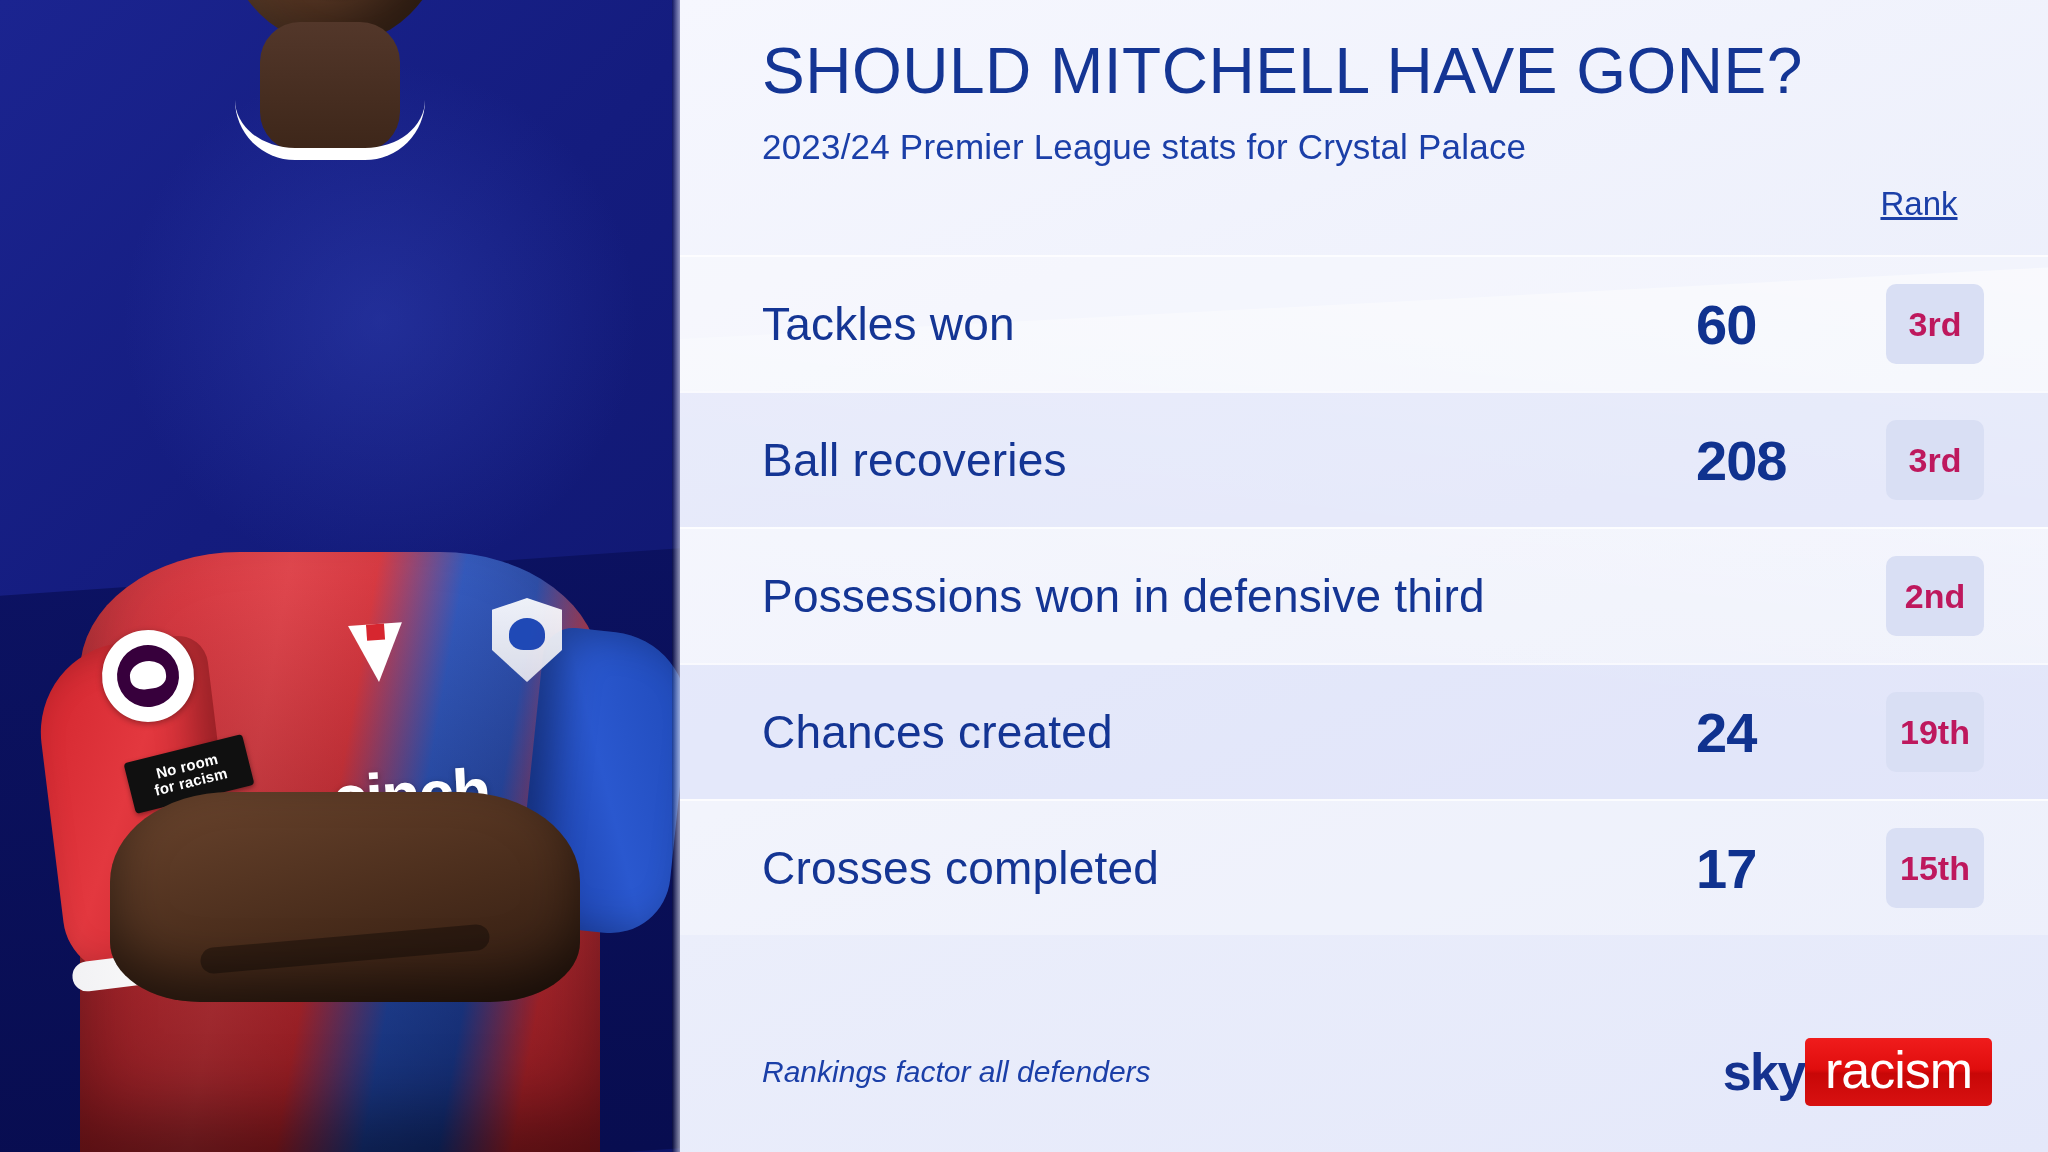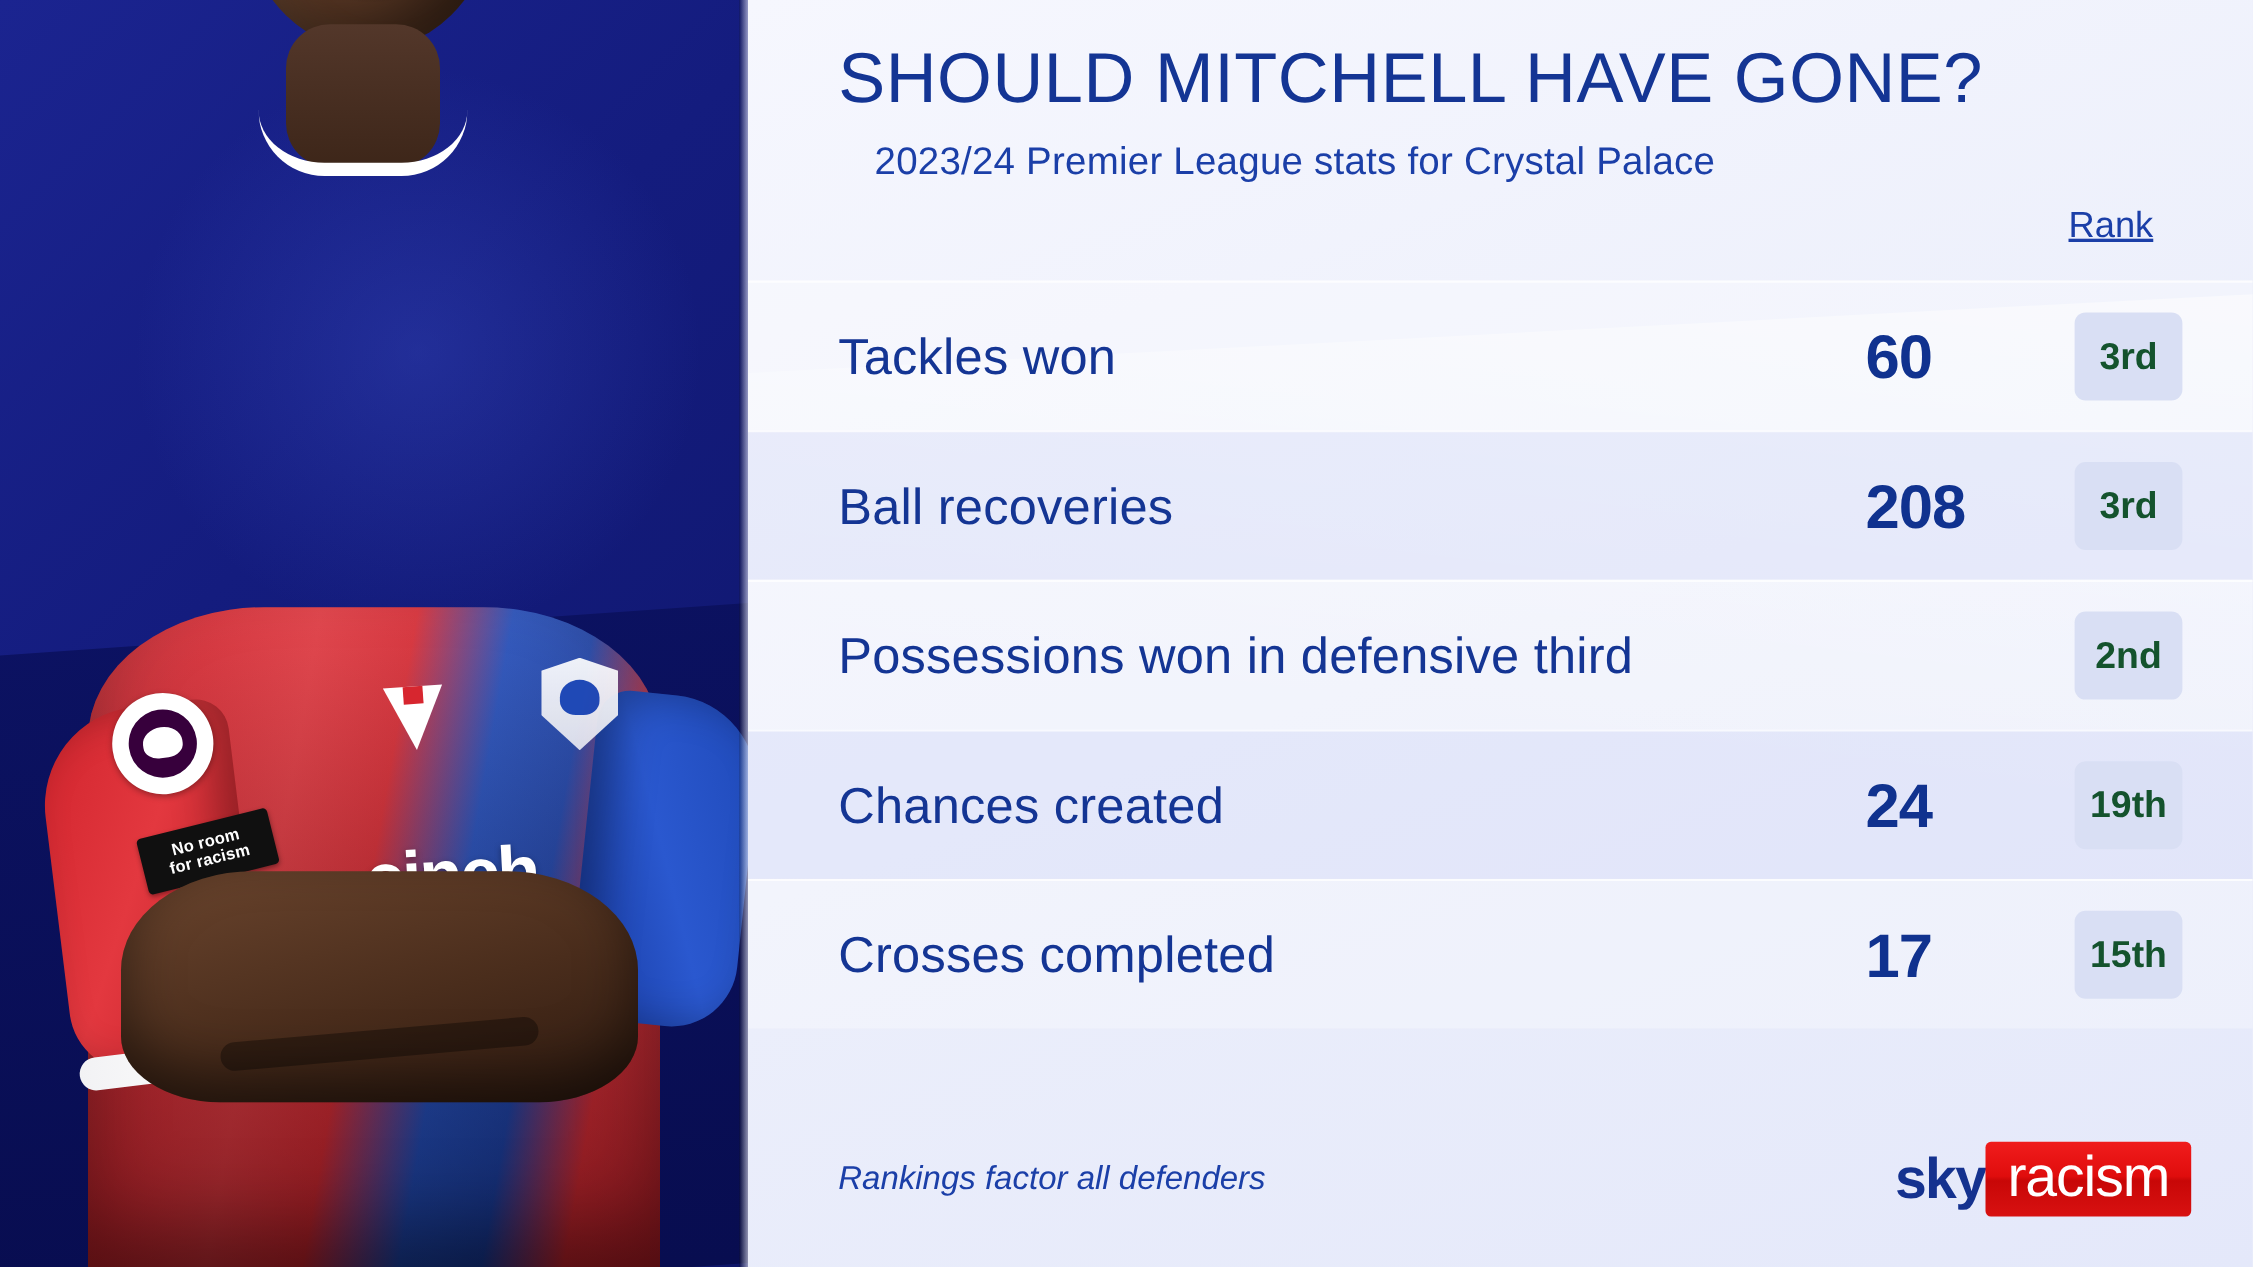--- a/index.html
+++ b/index.html
@@ -179,21 +179,21 @@
   .head-area { position:relative; padding:38px 64px 0 82px; }
   .title {
     color:#143594;
     font-size:64px; font-weight:400; letter-spacing:.5px;
     line-height:1.05;
     white-space:nowrap;
   }
   .subtitle {
     margin-top:22px;
     color:#1b3fa8;
-    font-size:35px; font-weight:400; letter-spacing:.2px;margin-left:33px;
+    font-size:35px; font-weight:400; letter-spacing:.2px;
   }
   .rank-head {
     position:absolute; right:64px; top:185px;
     width:130px; text-align:center;
     color:#1b3fa8; font-size:33px; font-weight:400;text-decoration:underline;
   }
 
   
   .rows { position:relative; margin-top:88px; }
   .row {
@@ -219,21 +219,21 @@
     color:#10328f;
     font-size:56px; font-weight:700; letter-spacing:-1px;
     padding-right:24px;
   }
   .rank-badge {
     flex:0 0 auto;
     width:98px; height:80px;
     background:#d9dff4;
     border-radius:10px;
     display:flex; align-items:center; justify-content:center;
-    color:#14532d; font-size:34px; font-weight:700;
+    color:#be185d; font-size:34px; font-weight:700;
   }
 
   
   .footer {
     position:absolute; left:0; right:4px; bottom:0; height:160px;
     display:flex; align-items:center; justify-content:space-between;
     padding:0 52px 0 82px;
   }
   .footnote {
     color:#1b3fa8;

